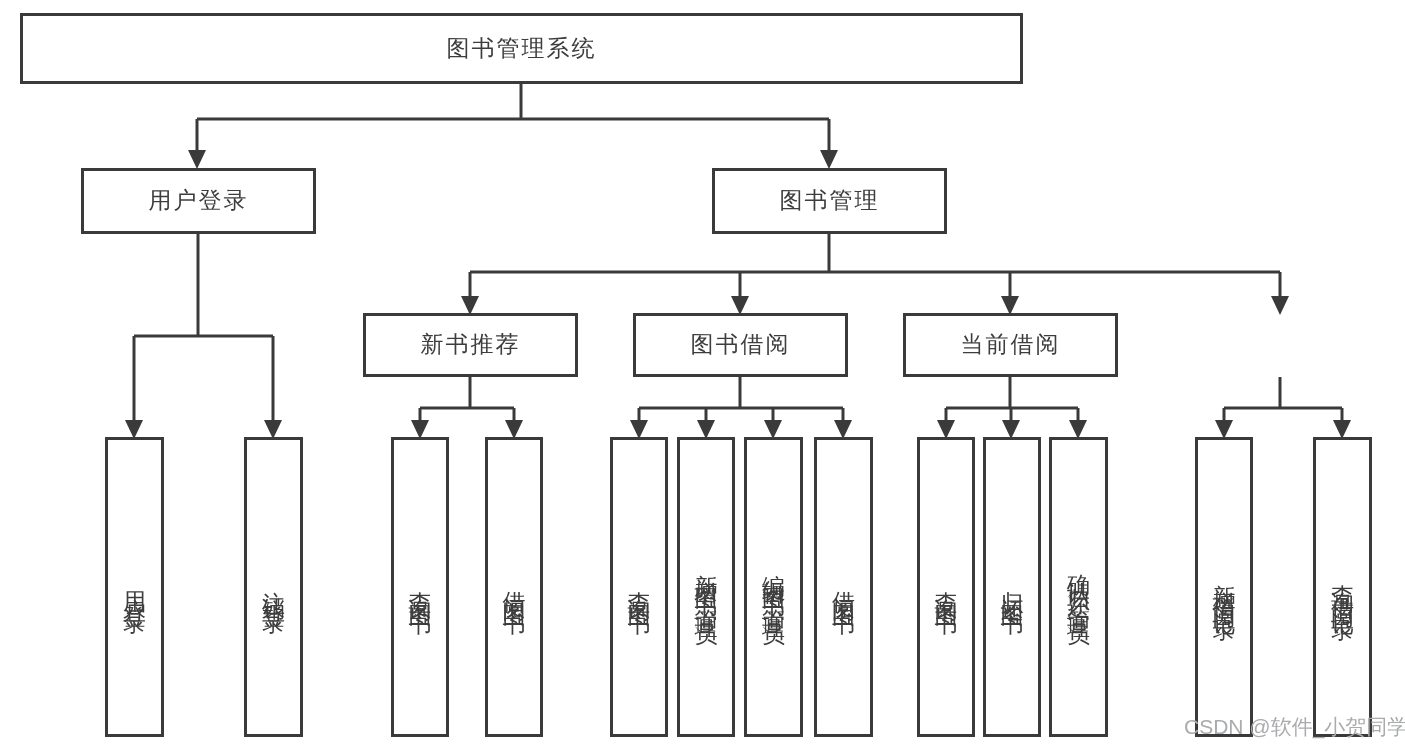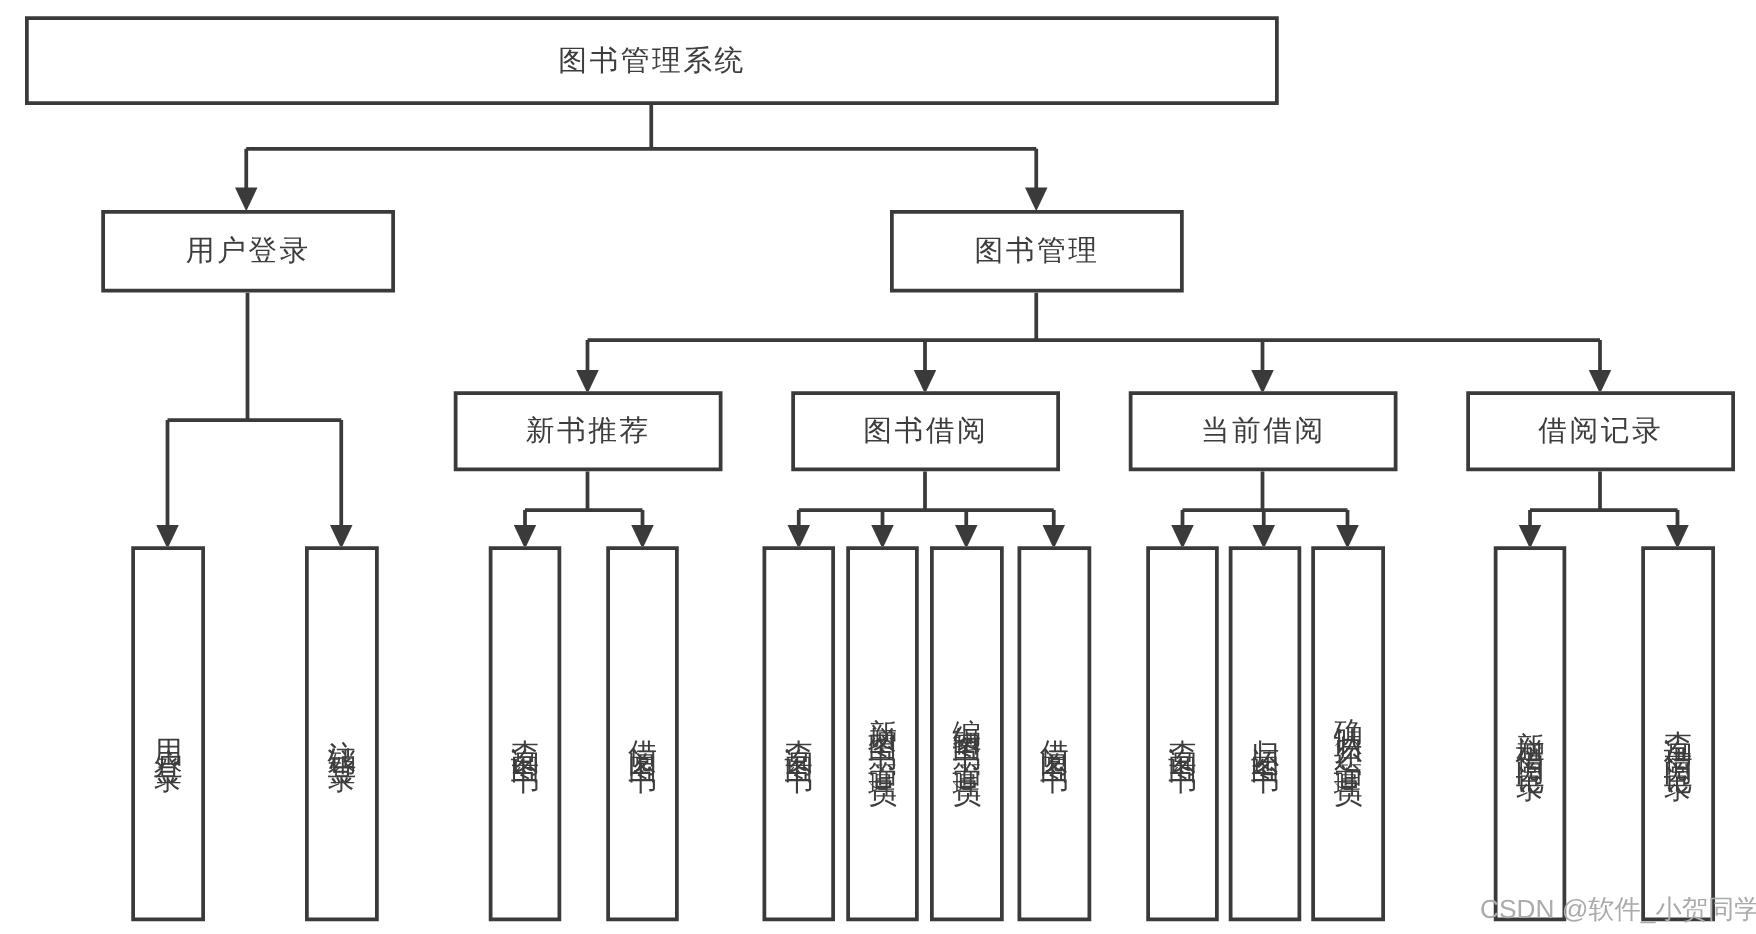--- a/index.html
+++ b/index.html
@@ -110,21 +110,20 @@
   </svg>
 
   <div class="node h" style="left:20px;top:13px;width:1003px;height:71px">图书管理系统</div>
 
   <div class="node h" style="left:81px;top:168px;width:235px;height:66px">用户登录</div>
   <div class="node h" style="left:712px;top:168px;width:235px;height:66px">图书管理</div>
 
   <div class="node h" style="left:633px;top:313px;width:215px;height:64px">图书借阅</div>
   <div class="node h" style="left:363px;top:313px;width:215px;height:64px">新书推荐</div>
   <div class="node h" style="left:903px;top:313px;width:215px;height:64px">当前借阅</div>
-  <div class="node h" style="left:1173px;top:313px;width:215px;height:64px">借阅记录</div>
 
   <div class="node v" style="left:105px;top:437px;width:59px;height:300px">用户登录</div>
   <div class="node v" style="left:244px;top:437px;width:59px;height:300px">注销登录</div>
 
   <div class="node v" style="left:391px;top:437px;width:58px;height:300px">查询图书</div>
   <div class="node v" style="left:485px;top:437px;width:58px;height:300px">借阅图书</div>
 
   <div class="node v" style="left:610px;top:437px;width:58px;height:300px">查询图书</div>
   <div class="node v" style="left:677px;top:437px;width:58px;height:300px">新增图书（管理员）</div>
   <div class="node v" style="left:744px;top:437px;width:59px;height:300px">编辑图书（管理员）</div>

